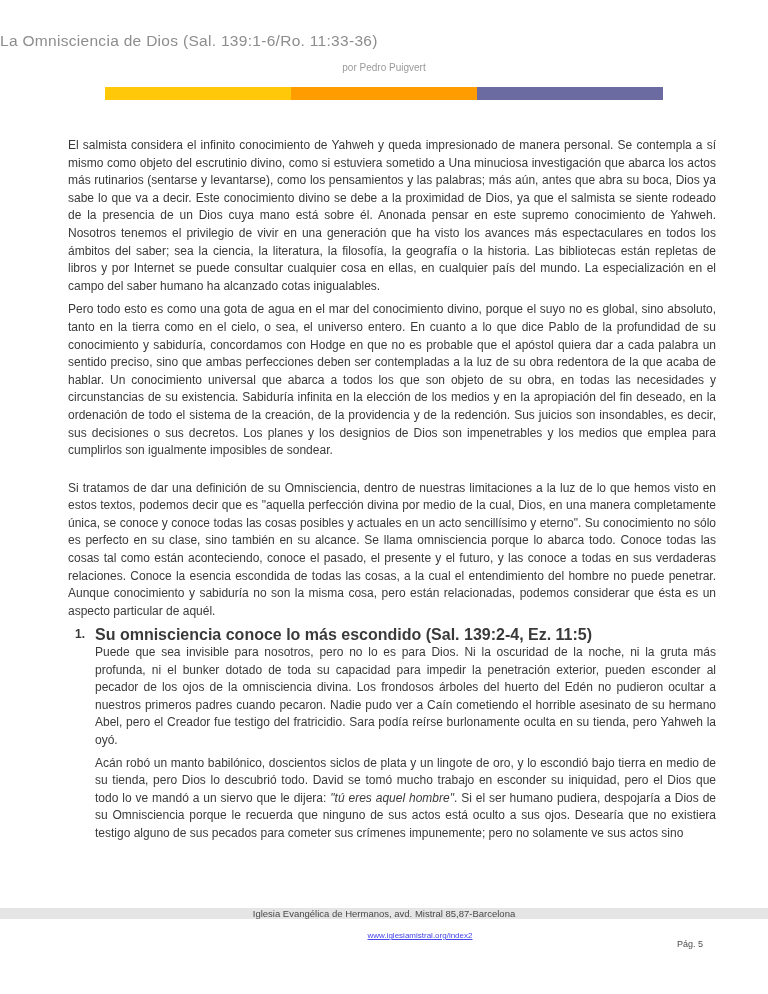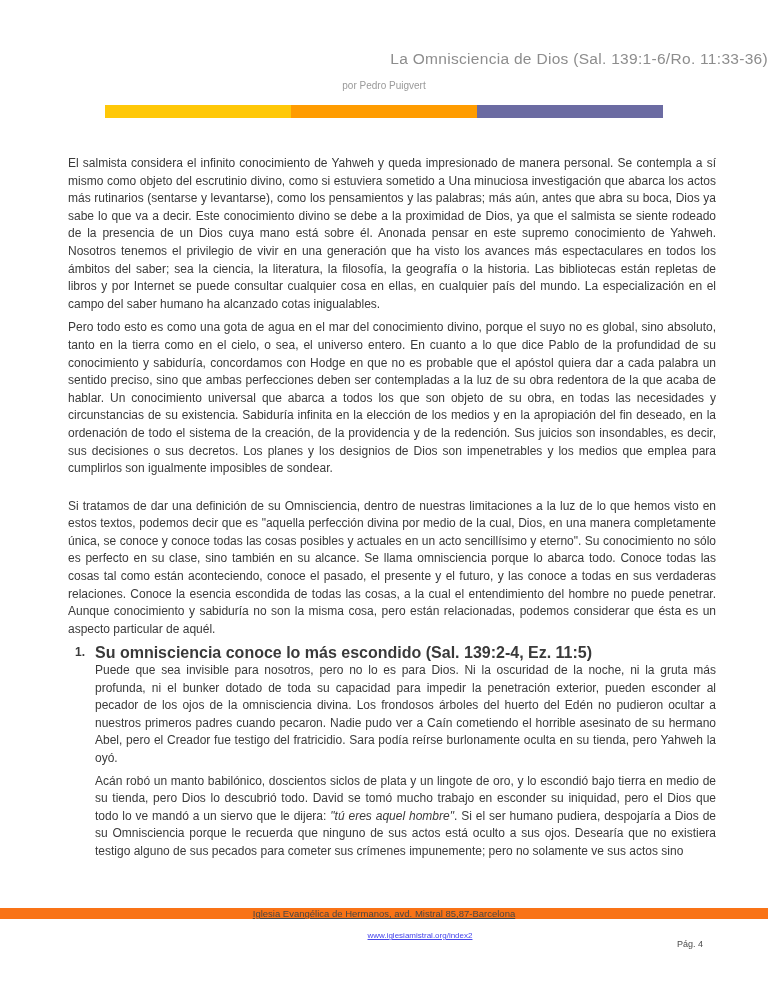--- a/index.html
+++ b/index.html
@@ -7,22 +7,22 @@
     position: relative;
     width: 768px;
     height: 994px;
     background: #ffffff;
     overflow: hidden;
     font-family: "Liberation Sans", sans-serif;
     color: #3a3a3a;
   }
   
   .doc-title {
-    margin: 50px 0 0 0;
-    text-align: right;
+    margin: 32px 0 0 0;
+    text-align: left;
     font-size: 15.5px;
     font-weight: 400;
     letter-spacing: 0.3px;
     color: #8d8d8d;
   }
   .doc-subtitle {
     margin-top: 12px;
     text-align: center;
     font-size: 10px;
     color: #9a9a9a;
@@ -64,22 +64,21 @@
   .content .p-b { margin-bottom: 0 !important; }
   .italic-quote { font-style: italic; }
   
   .footer-address {
     position: absolute;
     top: 908px; left: 0;
     width: 100%;
     text-align: center;
     font-size: 9.5px;
     color: #474747;
-    background: #f97316;
-    text-decoration: underline;
+    background: #e5e5e5;
   }
   .footer-link-row {
     position: absolute;
     top: 931px; left: 0;
     width: 100%;
     text-align: center;
     font-size: 8px;
     padding-left: 36px;
   }
   .footer-link-row a { color: #4545ec; text-decoration: underline; }
@@ -116,15 +115,15 @@
         <p class="p-a">Puede que sea invisible para nosotros, pero no lo es para Dios. Ni la oscuridad de la noche, ni la gruta más profunda, ni el bunker dotado de toda su capacidad para impedir la penetración exterior, pueden esconder al pecador de los ojos de la omnisciencia divina. Los frondosos árboles del huerto del Edén no pudieron ocultar a nuestros primeros padres cuando pecaron. Nadie pudo ver a Caín cometiendo el horrible asesinato de su hermano Abel, pero el Creador fue testigo del fratricidio. Sara podía reírse burlonamente oculta en su tienda, pero Yahweh la oyó.</p>
         <p class="p-b"><span>Acán robó un manto babilónico, doscientos siclos de plata y un lingote de oro, y lo escondió bajo tierra en medio de su tienda, pero Dios lo descubrió todo. David se tomó mucho trabajo en esconder su iniquidad, pero el Dios que todo lo ve mandó a un siervo que le dijera: </span><span class="italic-quote">"tú eres aquel hombre"</span><span>. Si el ser humano pudiera, despojaría a Dios de su Omnisciencia porque le recuerda que ninguno de sus actos está oculto a sus ojos. Desearía que no existiera testigo alguno de sus pecados para cometer sus crímenes impunemente; pero no solamente ve sus actos sino</span></p>
       </div>
     </div>
   </main>
 
   <div class="footer-address">Iglesia Evangélica de Hermanos, avd. Mistral 85,87-Barcelona</div>
   <div class="footer-link-row">
     <a href="#">www.iglesiamistral.org/index2</a>
   </div>
-  <div class="page-number">Pág. 4</div>
+  <div class="page-number">Pág. 5</div>
 
 </div>
 
 </body></html>

